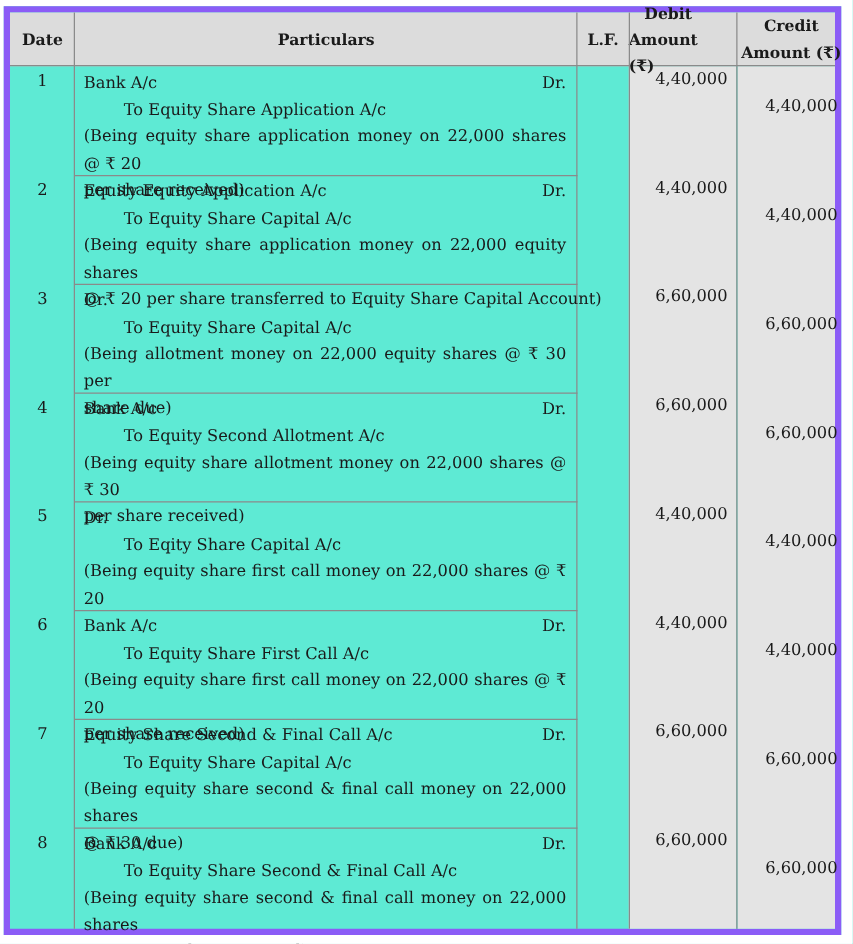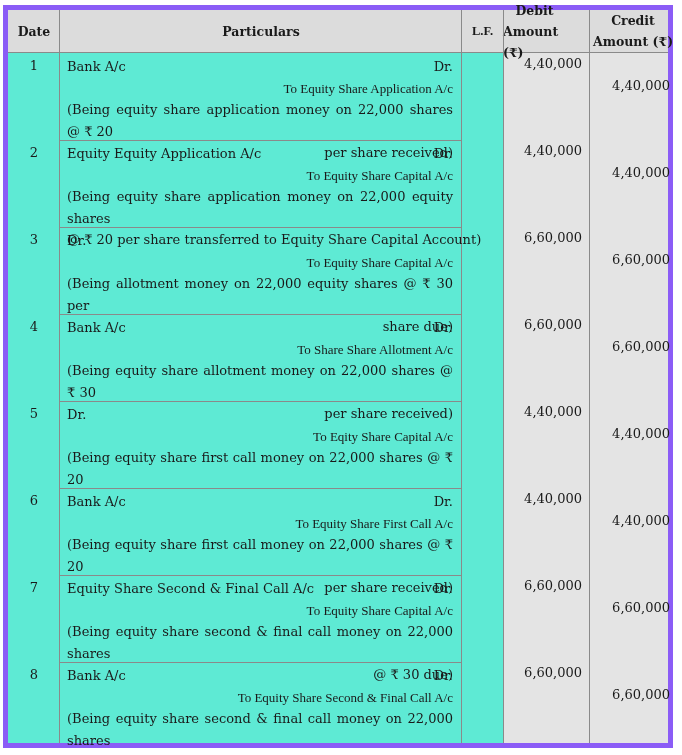--- a/index.html
+++ b/index.html
@@ -11,43 +11,43 @@
             background: #dcdcdc; border-bottom: 1px solid #8a8a8a; box-sizing: border-box; }
   .hcell { position: absolute; top: 0; height: 42px; display: flex; flex-direction: column;
            align-items: center; justify-content: center; font-weight: bold; font-size: 12.5px;
            line-height: 21px; box-sizing: border-box; }
   .vline { position: absolute; top: 0; width: 1px; background: #8a8a8a; }
   .amtcol { position: absolute; top: 43px; bottom: 0; background: #e4e4e4; }
   .row { position: absolute; left: 0; width: 100%; }
   .date { position: absolute; left: 0; width: 52px; text-align: center; font-size: 13px; top: 5px; }
   .part { position: absolute; left: 59px; width: 386px; font-size: 13px; line-height: 21.5px; top: 3px; }
   .part-sep { position: absolute; left: 52px; width: 402px; height: 1px; background: #8a8a8a; }
-  .line { display: block; white-space: nowrap; text-align: right; }
+  .line { display: block; white-space: nowrap; }
   .dr-line { display: flex; justify-content: space-between; }
-  .indent { padding-left: 32px; font-family: Liberation Serif, serif; }
+  .indent { padding-left: 32px; }
   .narr { text-align: justify; text-align-last: left; white-space: normal; }
   .debit { position: absolute; left: 496px; width: 78px; text-align: right; font-size: 13px; top: 3px;
            font-family: "DejaVu Serif", "Liberation Serif", serif; }
   .credit { position: absolute; left: 582px; width: 80px; text-align: right; font-size: 13px; top: 25px; }
 </style>
 </head>
 <body>
 
 <div class="table">
   <div class="amtcol" style="left:495px;width:86px;"></div>
   <div class="amtcol" style="left:582px;right:0;"></div>
 
   <div class="header">
     <div class="hcell" style="left:0;width:52px;">
       <span>Date</span>
     </div>
     <div class="hcell" style="left:52px;width:402px;">
       <span>Particulars</span>
     </div>
-    <div class="hcell" style="left:454px;width:41px;font-family:Liberation Serif, serif;">
+    <div class="hcell" style="left:454px;width:41px;">
       <span>L.F.</span>
     </div>
     <div class="hcell" style="left:495px;width:63px;">
       <span>Debit</span>
       <span>Amount (₹)</span>
     </div>
     <div class="hcell" style="left:582px;width:86px;">
       <span>Credit</span>
       <span>Amount (₹)</span>
     </div>
@@ -102,21 +102,21 @@
     <div class="credit">6,60,000</div>
   </div>
       <div class="part-sep" style="top: 217px;"></div>
       <div class="row" style="top: 304px; height: 87px;">
     <div class="date">4</div>
     <div class="part">
       <span class="line dr-line">
         <span class="acct-debit">Bank A/c</span>
         <span class="acct-dr">Dr.</span>
       </span>
-      <span class="line indent acct-credit">To Share Share Allotment A/c</span>
+      <span class="line indent acct-credit">To Equity Second Allotment A/c</span>
       <span class="line narr n1">(Being equity share allotment money on 22,000 shares @ ₹ 30</span>
       <span class="line n2">per share received)</span>
     </div>
     <div class="debit">6,60,000</div>
     <div class="credit">6,60,000</div>
   </div>
       <div class="part-sep" style="top: 304px;"></div>
       <div class="row" style="top: 391px; height: 87px;">
     <div class="date">5</div>
     <div class="part">

